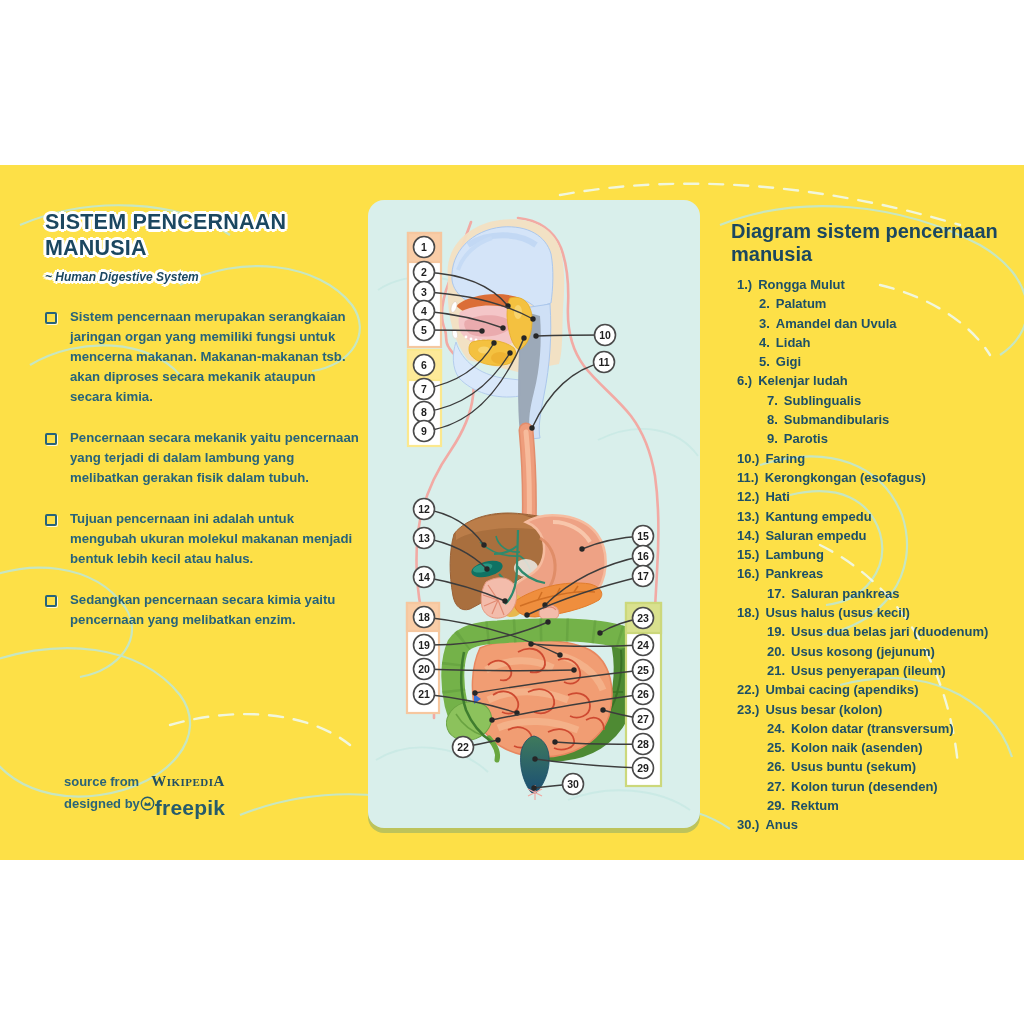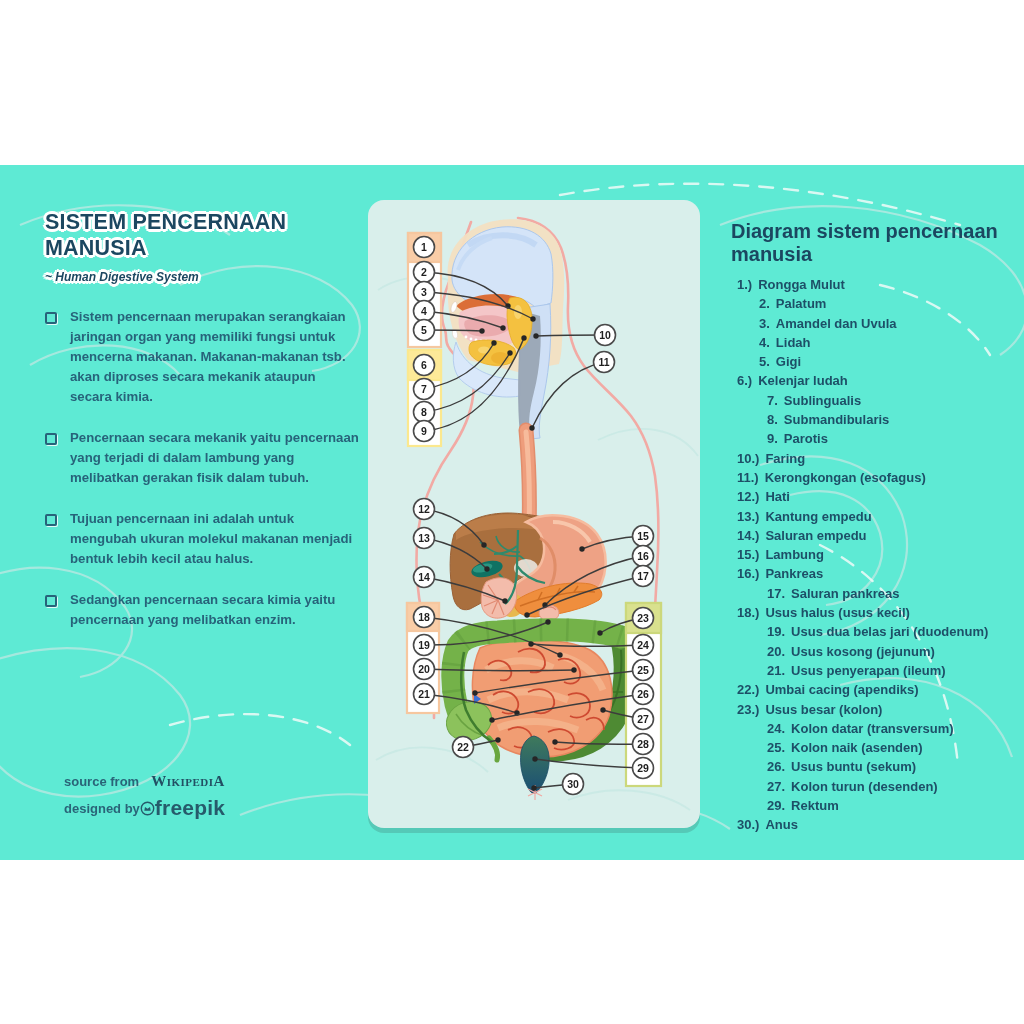--- a/index.html
+++ b/index.html
@@ -2,42 +2,42 @@
 <html><head>
 <meta charset="utf-8">
 <style>
   html,body{margin:0;padding:0;}
   body{
     width:1024px;height:1024px;position:relative;background:#ffffff;
     font-family:"Liberation Sans",sans-serif;overflow:hidden;
   }
   .band{
     position:absolute;left:0;top:165px;width:1024px;height:695px;
-    background:#5eead4;overflow:hidden;
+    background:#fde047;overflow:hidden;
   }
   .deco{position:absolute;left:0;top:0;width:1024px;height:695px;}
   
   .left-col{position:absolute;left:45px;top:44px;width:315px;z-index:2;}
   .outline-w{
     text-shadow:-2px -2px 0 #fff,0 -2px 0 #fff,2px -2px 0 #fff,-2px 0 0 #fff,
     2px 0 0 #fff,-2px 2px 0 #fff,0 2px 0 #fff,2px 2px 0 #fff,
     -3px 0 0 #fff,3px 0 0 #fff,0 3px 0 #fff,0 -3px 0 #fff;
   }
   .title{font-size:21.5px;line-height:26px;font-weight:800;color:#1b4760;letter-spacing:.2px;}
   .subtitle{font-size:12px;line-height:28px;font-weight:700;font-style:italic;color:#1b4760;margin-top:2px;}
   .bullets{margin-top:16px;}
   .bullet{display:flex;gap:13px;margin-bottom:21px;}
   .bullet .sq{flex:none;width:8px;height:8px;border:2px solid #27637a;border-radius:2px;margin-top:5px;
     box-shadow:1px 1px 0 rgba(255,255,255,.8);}
   .bullet .btxt{font-size:13.2px;line-height:20px;font-weight:700;color:#27637a;white-space:pre-line;}
   .footer{position:absolute;left:64px;top:608px;z-index:2;}
   .src-line{font-size:13px;color:#2a6478;font-weight:600;}
   .wiki{font-family:Liberation Serif, serif;font-variant:small-caps;font-size:15px;
     color:#224f63;letter-spacing:.5px;margin-left:12px;font-weight:600;}
-  .designed-line{margin-top:6px;font-size:13px;color:#2a6478;font-weight:600;display:flex;align-items:center;gap:0;}
+  .designed-line{margin-top:6px;font-size:13px;color:#2a6478;font-weight:600;display:flex;gap:0;}
   .brand{font-weight:800;font-size:21px;color:#265b6b;letter-spacing:.2px;}
   
   .panel{
     position:absolute;left:368px;top:35px;width:332px;height:628px;
     background:#d9efeb;border-radius:16px;z-index:1;
     box-shadow:0 5px 0 rgba(70,140,130,.35);
   }
   .panel svg{display:block;border-radius:16px;}
   
   .right-col{position:absolute;left:731px;top:55px;width:285px;z-index:2;color:#1d4f67;}

